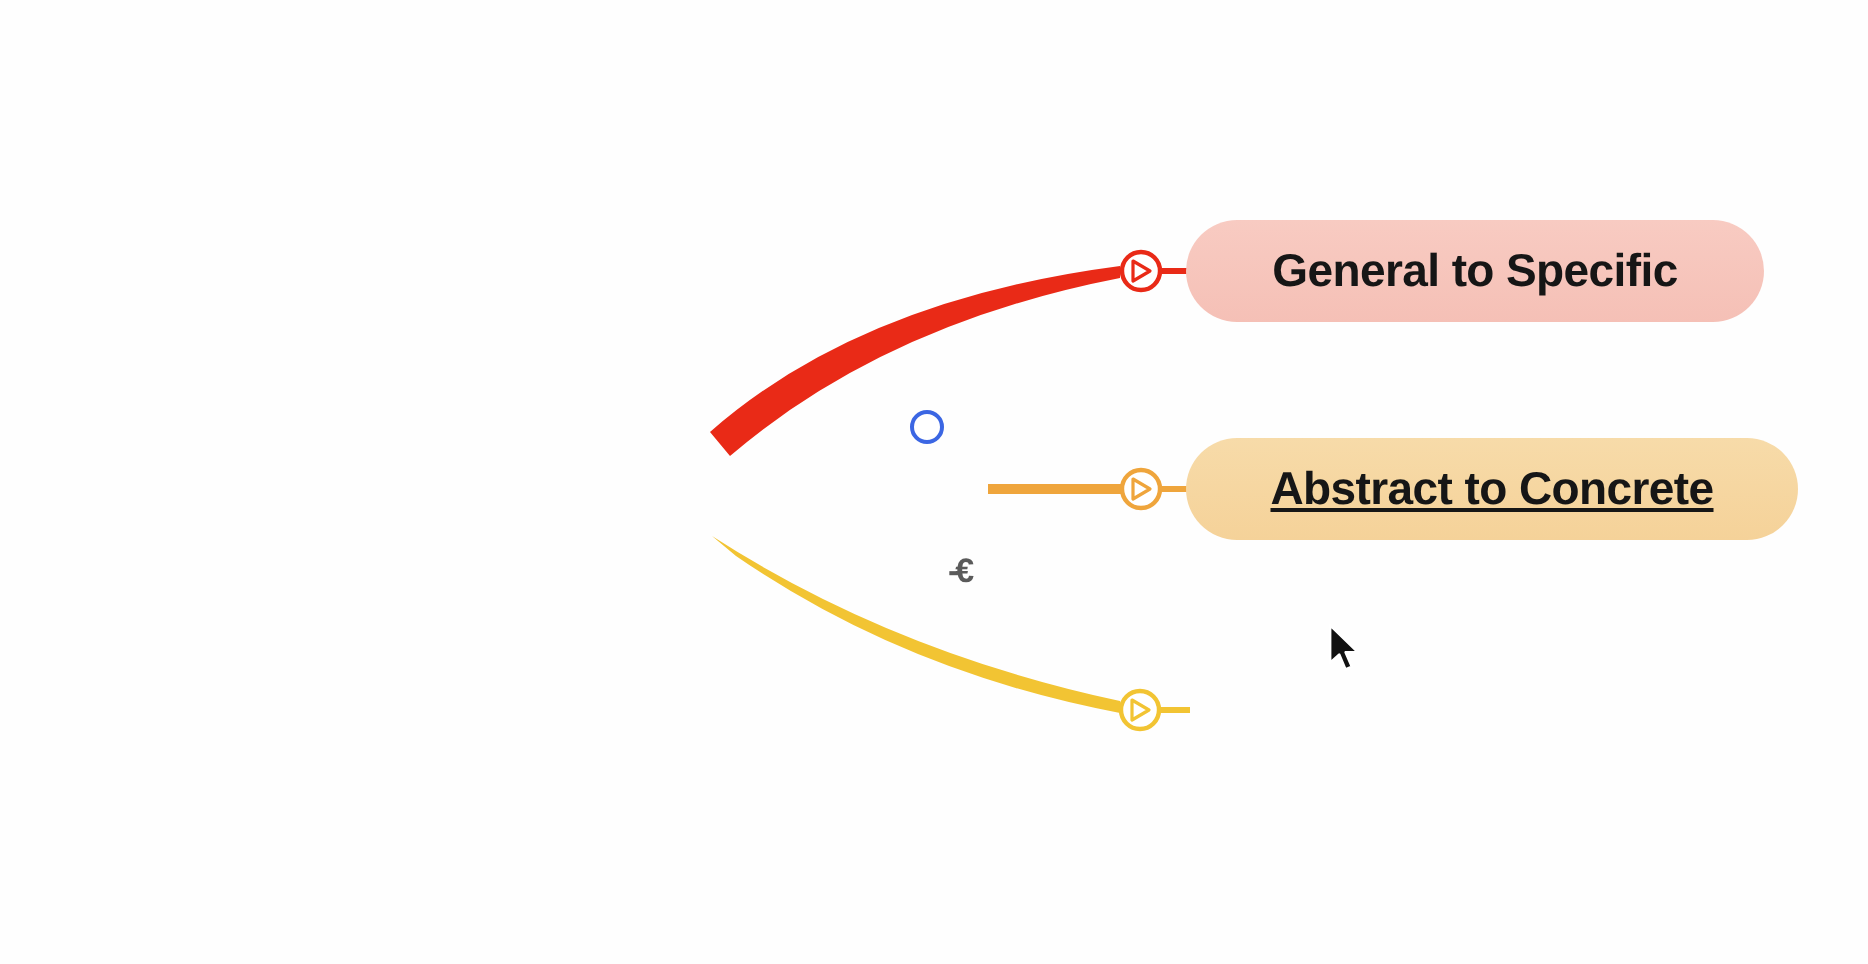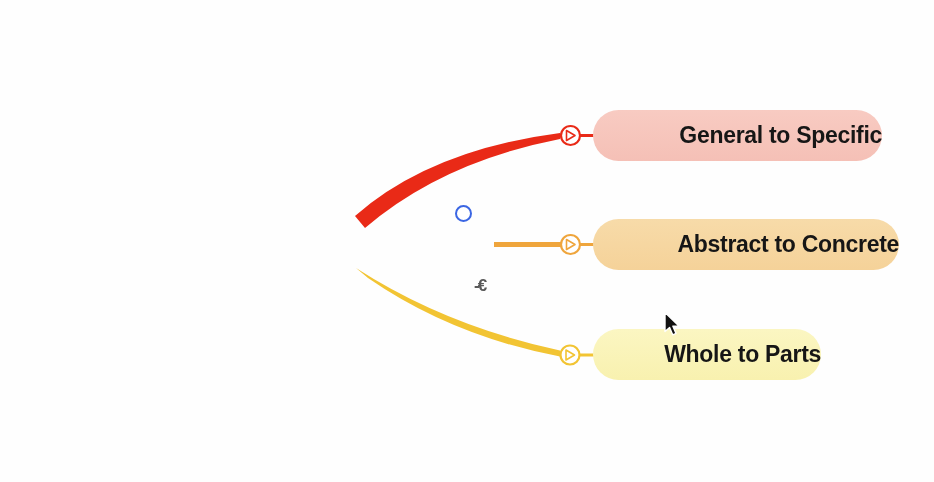--- a/index.html
+++ b/index.html
@@ -17,21 +17,21 @@
   }
   svg.links {
     position: absolute;
     left: 0; top: 0;
     z-index: 1;
   }
   .node {
     position: absolute;
     display: flex;
     align-items: center;
-    justify-content: flex-end;
+    justify-content: center;
     font-weight: 700;
     color: #161616;
     letter-spacing: -0.3px;
     z-index: 2;
     white-space: nowrap;
   }
   .node-root {
     left: 58px; top: 213px;
     width: 439px; height: 64px;
     border-radius: 32px;
@@ -43,20 +43,21 @@
     border-radius: 26px;
     font-size: 23px;
   }
   .node-general {
     left: 593px; top: 110px; width: 289px;
     background: linear-gradient(#f8cbc2, #f5c0b6);
   }
   .node-abstract {
     left: 593px; top: 219px; width: 306px;
     background: linear-gradient(#f7dba9, #f5d299);
+    text-decoration: underline;
   }
   .node-whole {
     left: 593px; top: 329px; width: 228px;
     background: linear-gradient(#fbf6c2, #f8f1af);
   }
   .selection-handle {
     position: absolute;
     left: 455px; top: 205px;
     width: 13px; height: 13px;
     border: 2.5px solid #3b66e3;
@@ -112,23 +113,20 @@
 
 
   <div class="node node-child node-general">
     <span>General to Specific</span>
   </div>
 
   <div class="node node-child node-abstract">
     <span>Abstract to Concrete</span>
   </div>
 
-  <div class="node node-child node-whole">
-    <span>Whole to Parts</span>
-  </div>
 
   <div class="selection-handle"></div>
 
   <div class="fold-indicator">-€</div>
 
   <svg class="cursor" width="22" height="26" viewBox="0 0 22 26">
     <path d="M 1 0.5 L 1 19.5 L 5.6 15.4 L 8.7 22.8 L 12 21.4 L 8.9 14.2 L 15.2 14.2 Z" fill="#111111" stroke="#ffffff" stroke-width="1.4" stroke-linejoin="round"></path>
   </svg>
 
 </div>

